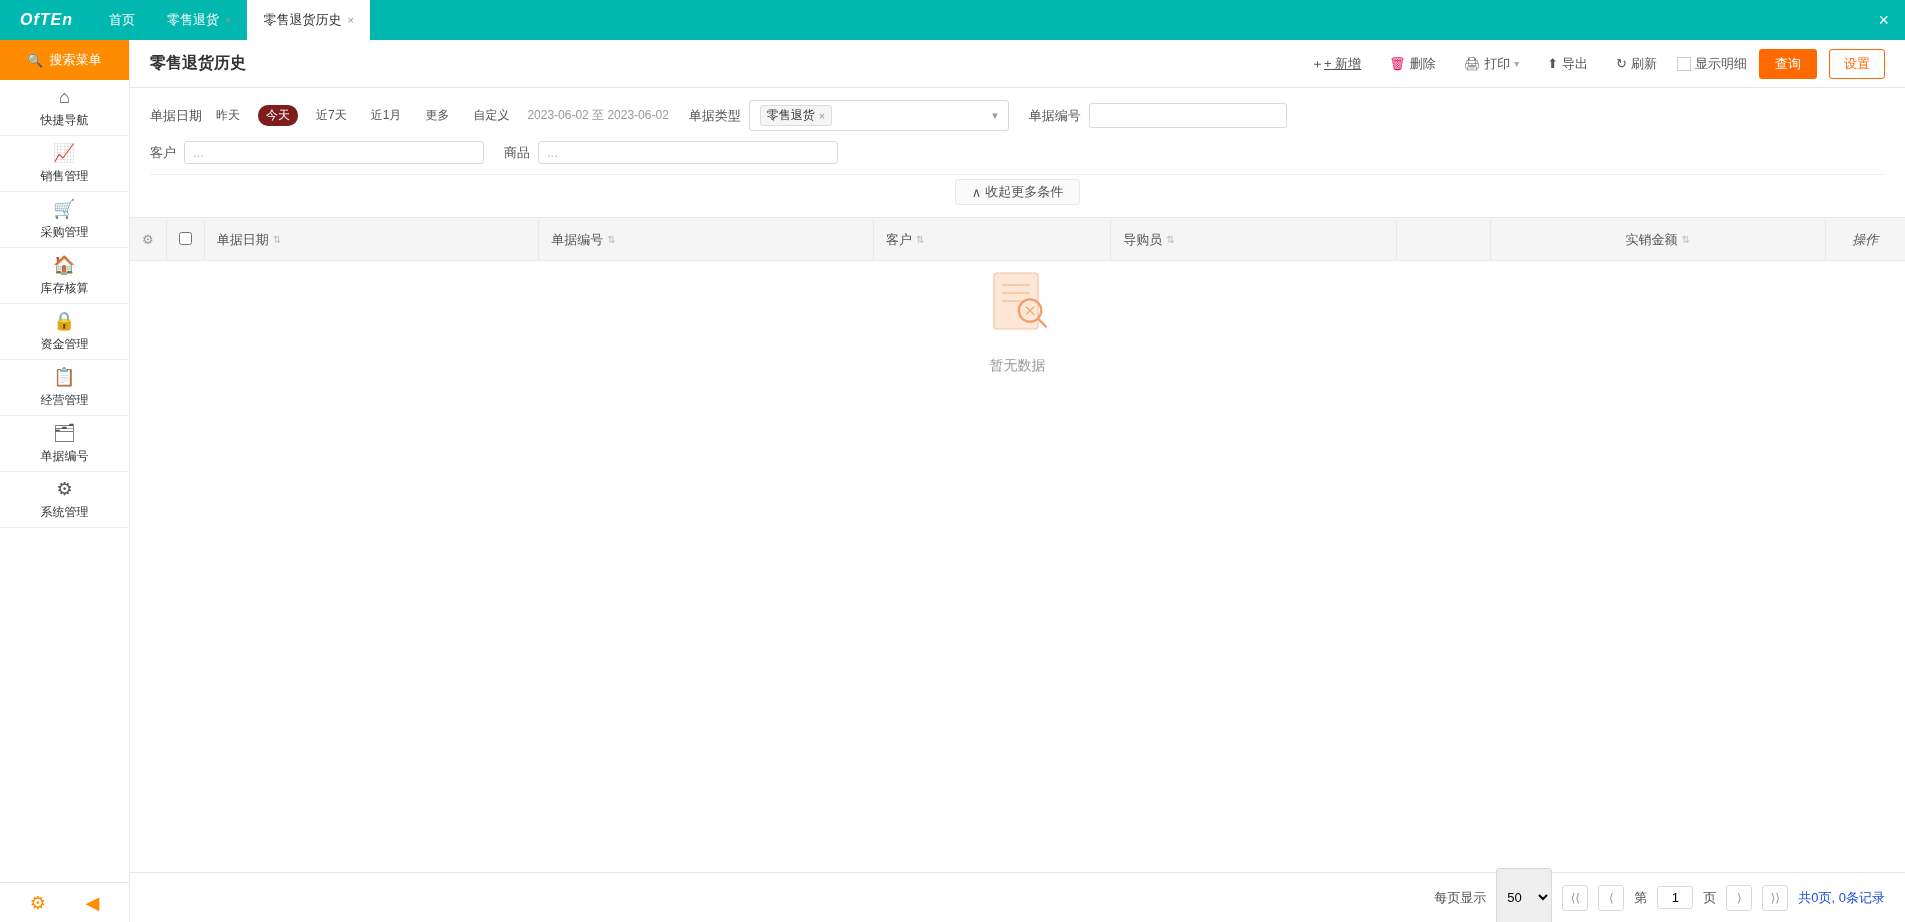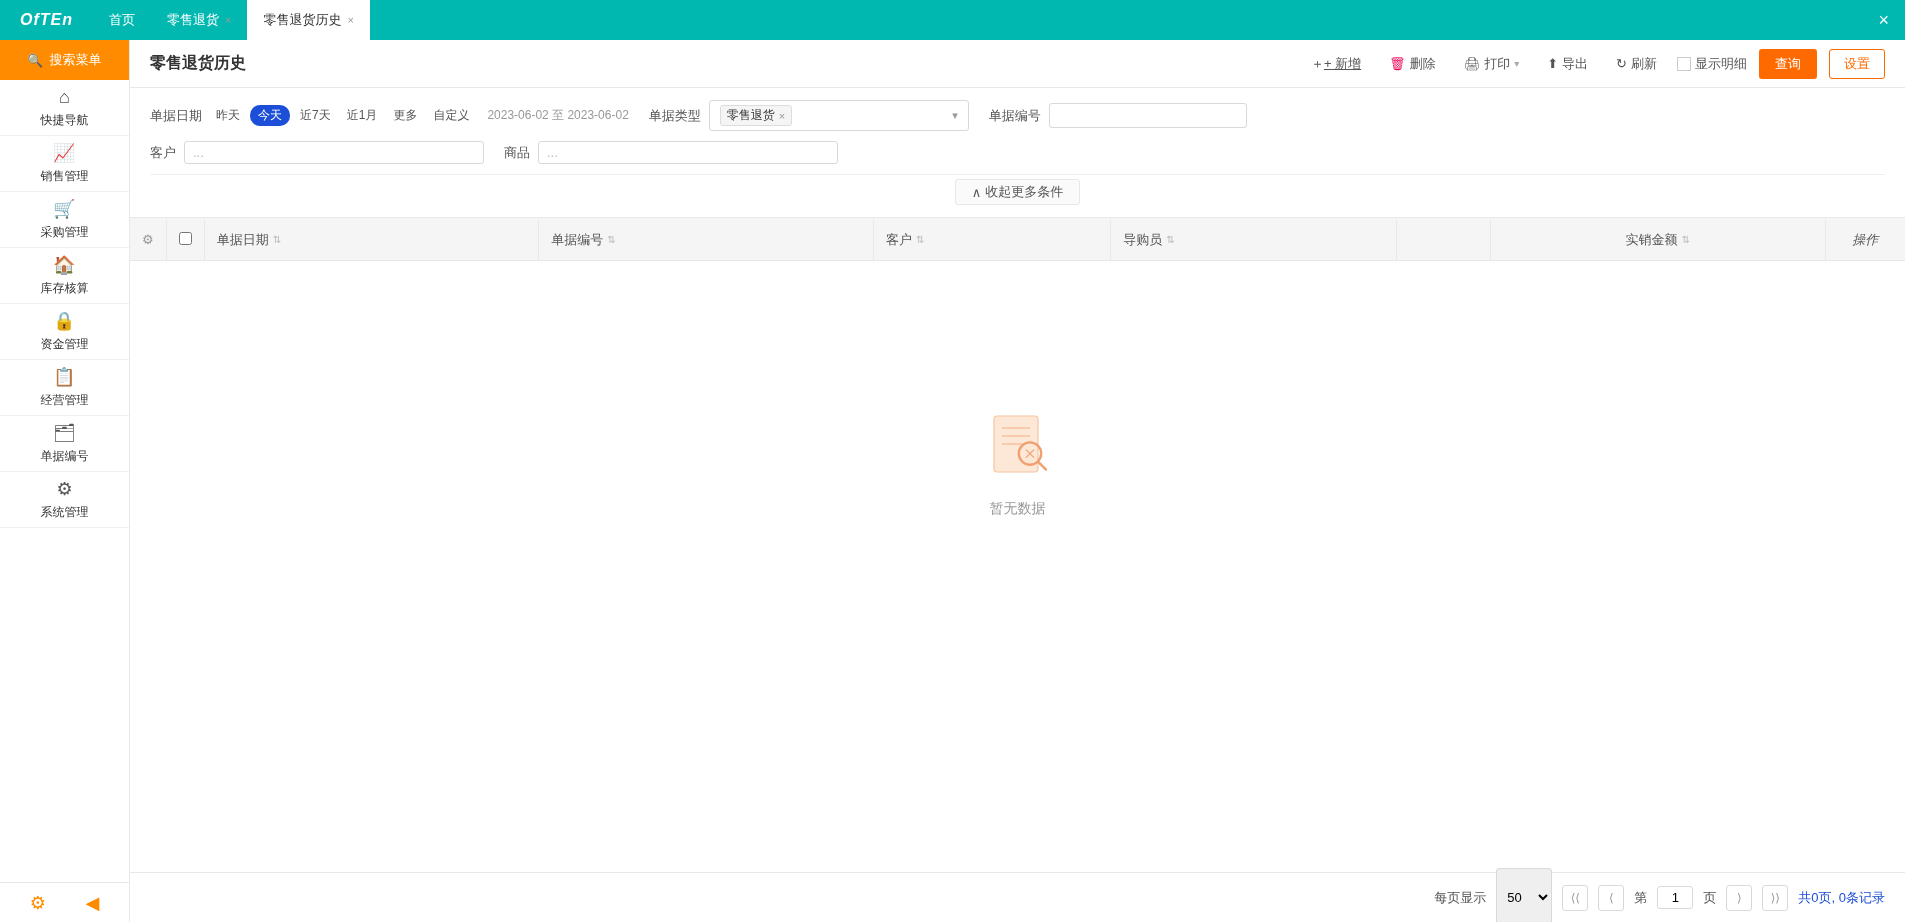--- a/index.html
+++ b/index.html
@@ -205,32 +205,32 @@
       align-items: center;
       gap: 8px;
     }
     .filter-label {
       font-size: 13px;
       color: #555;
       white-space: nowrap;
     }
     .filter-date-btns {
       display: flex;
-      gap: 4px;
+      gap: 12px;
       align-items: center;
     }
     .date-btn {
       font-size: 12px;
       color: #555;
       cursor: pointer;
       padding: 2px 6px;
       border-radius: 3px;
     }
     .date-btn.active {
-      background: #1d4ed8;
+      background: #7f1d1d;
       color: #fff;
       border-radius: 10px;
       padding: 2px 8px;
     }
     .date-range-text {
       font-size: 12px;
       color: #999;
       margin-left: 4px;
     }
     .filter-tag-container {
@@ -337,21 +337,21 @@
     }
     .sort-icon { color: #bbb; font-size: 10px; }
     .th-settings { color: #999; cursor: pointer; }
     .table-checkbox { width: 36px; text-align: center; }
 
     
     .empty-state {
       display: flex;
       flex-direction: column;
       align-items: center;
-      justify-content: center;
+      justify-content: flex-start;
       height: 400px;
       color: #999;
       font-size: 14px;
     }
     .empty-icon {
       width: 80px;
       height: 80px;
       margin-bottom: 16px;
     }
 

